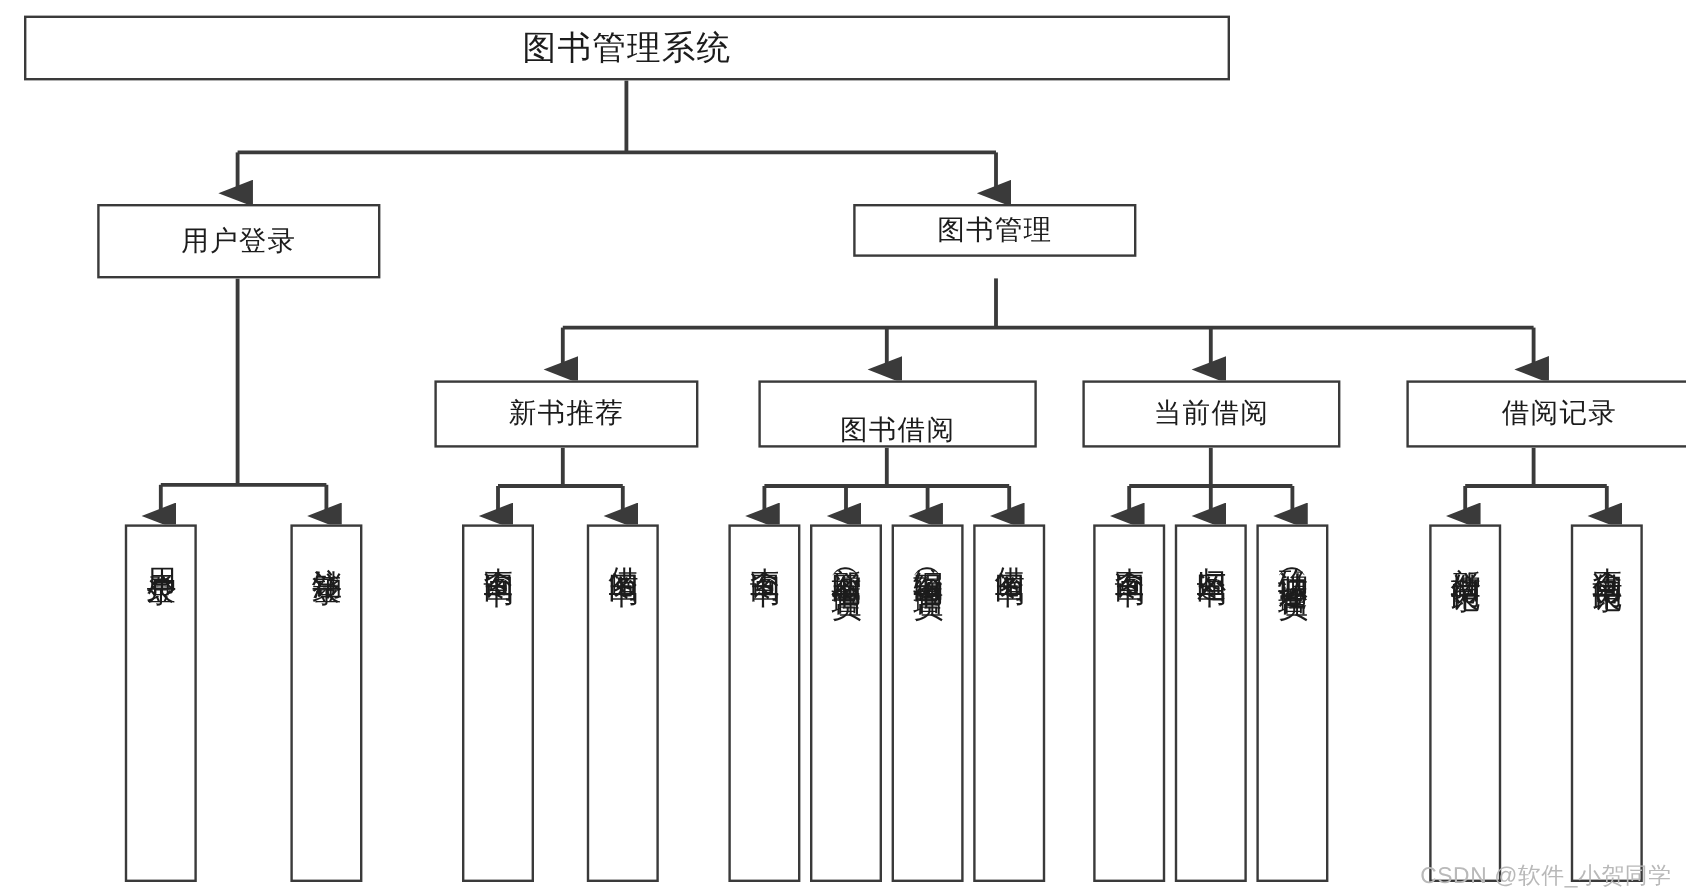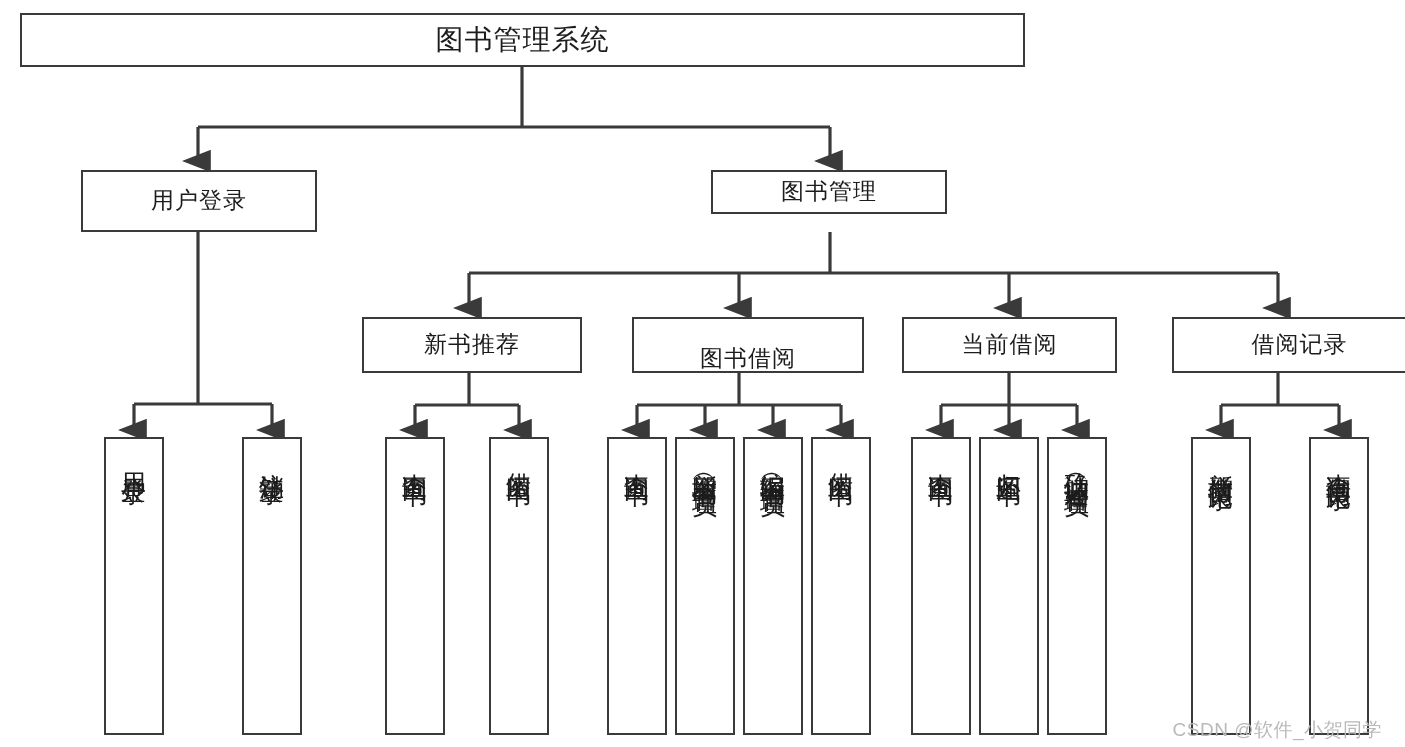--- a/index.html
+++ b/index.html
@@ -55,21 +55,21 @@
   .node.vert .label {
     writing-mode: vertical-rl;
     text-orientation: upright;
     font-size: 25px;
     line-height: 1.12;
     letter-spacing: 3px;
     white-space: nowrap;
   }
   #watermark {
     position: absolute;
-    right: 23px;
+    right: 12px;
     bottom: 4px;
     font-size: 19px;
     color: #b9b9b9;
     white-space: nowrap;
     letter-spacing: 0.5px;
   }
 </style>
 </head>
 <body>
 

